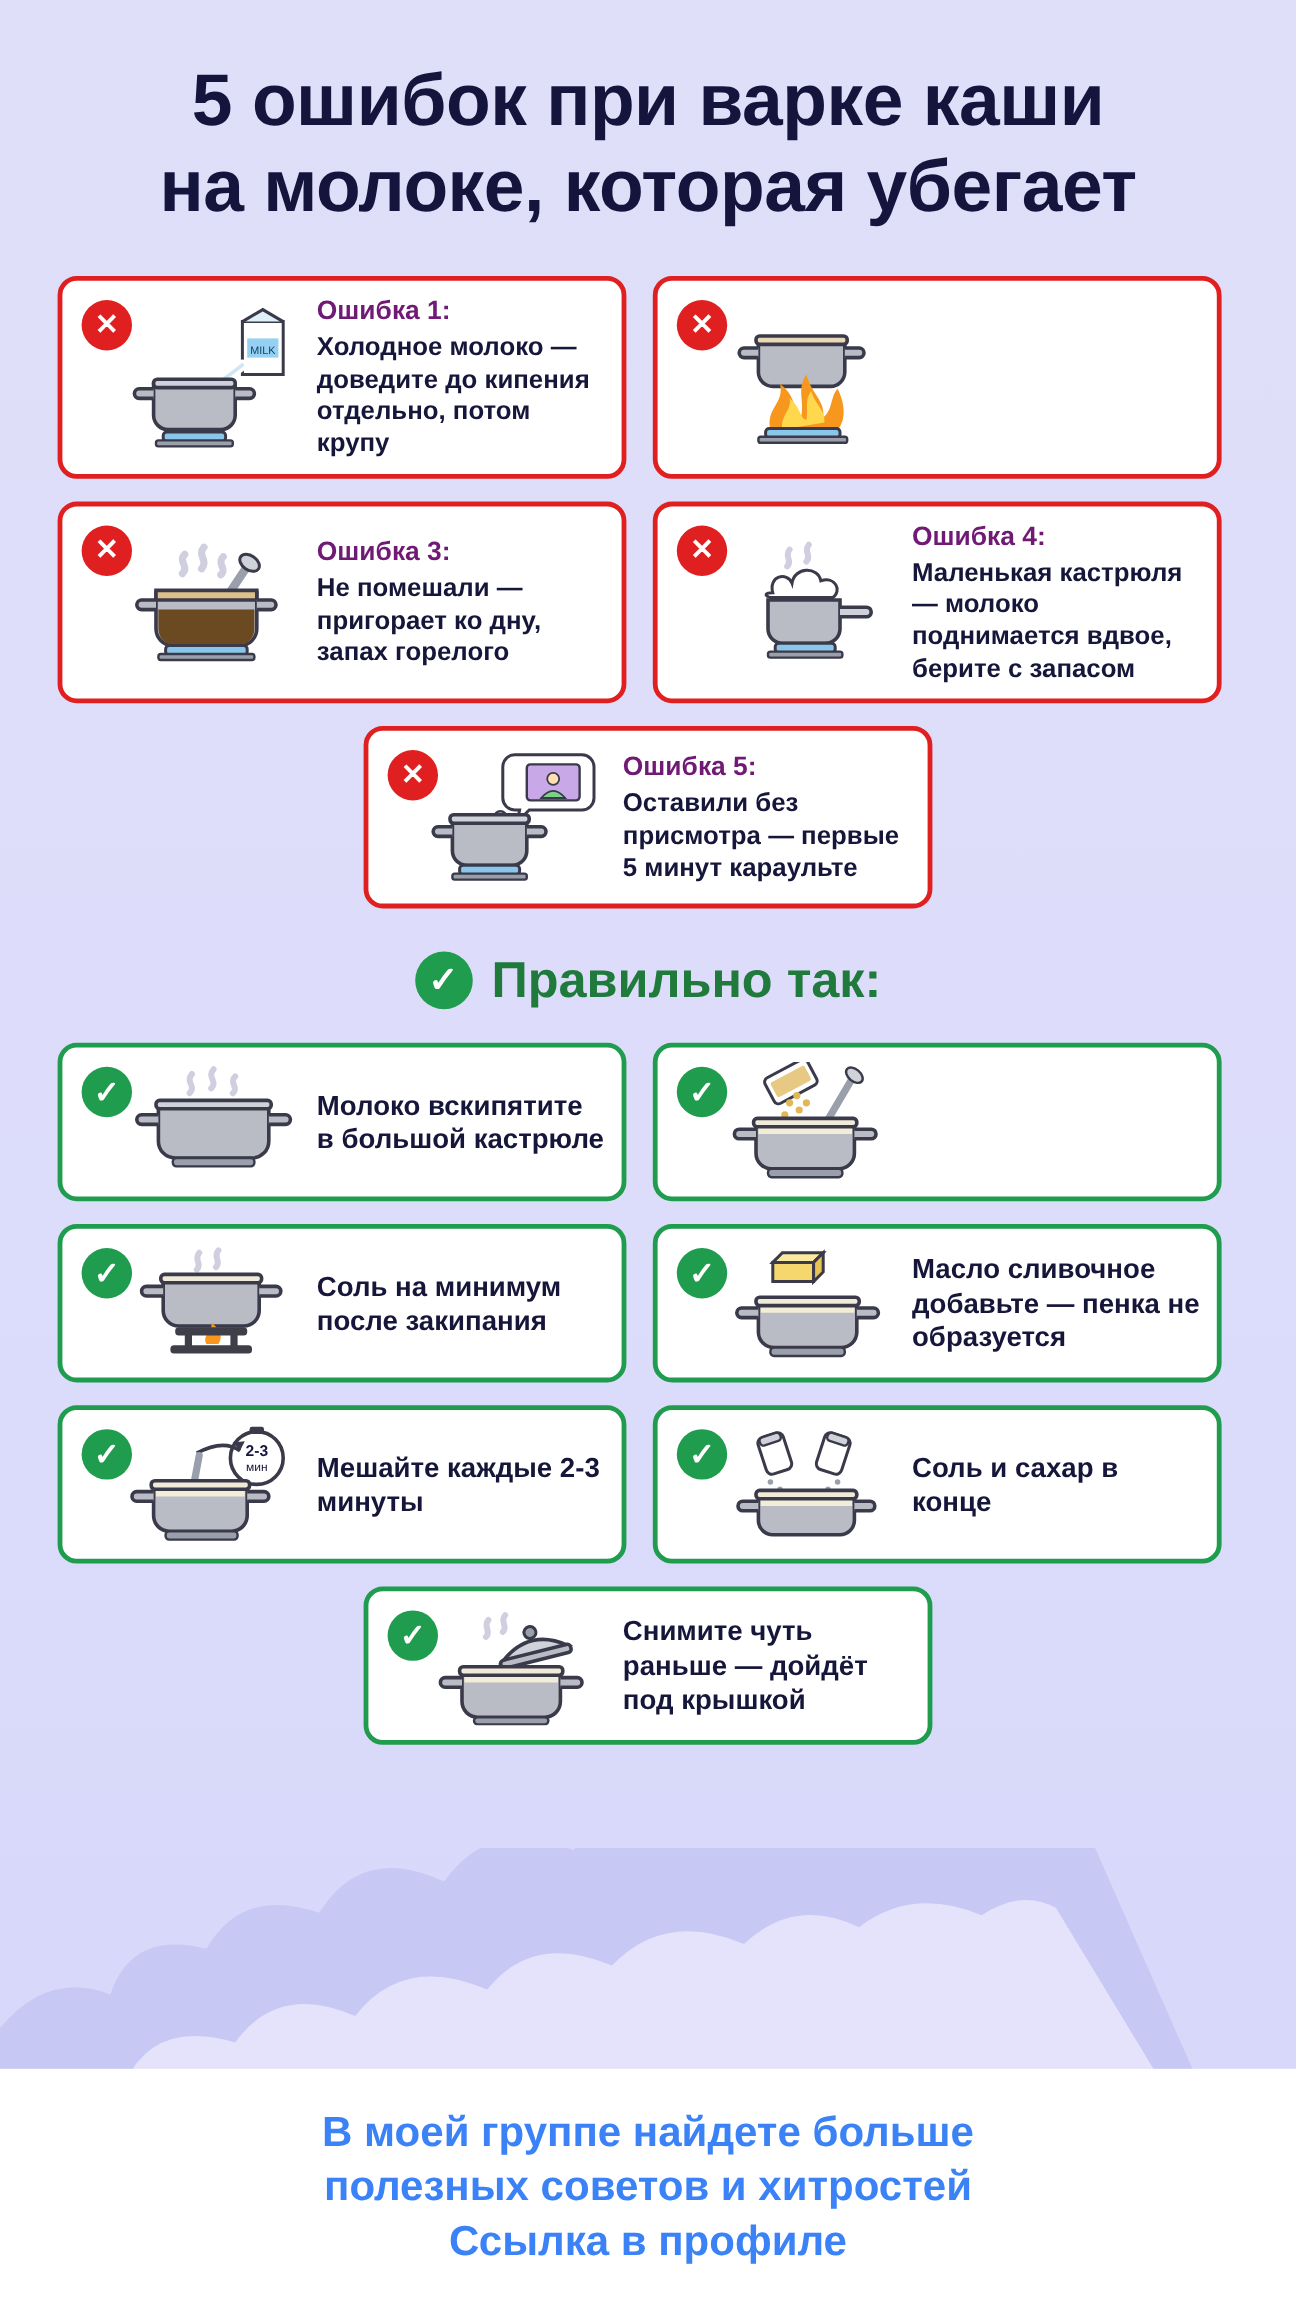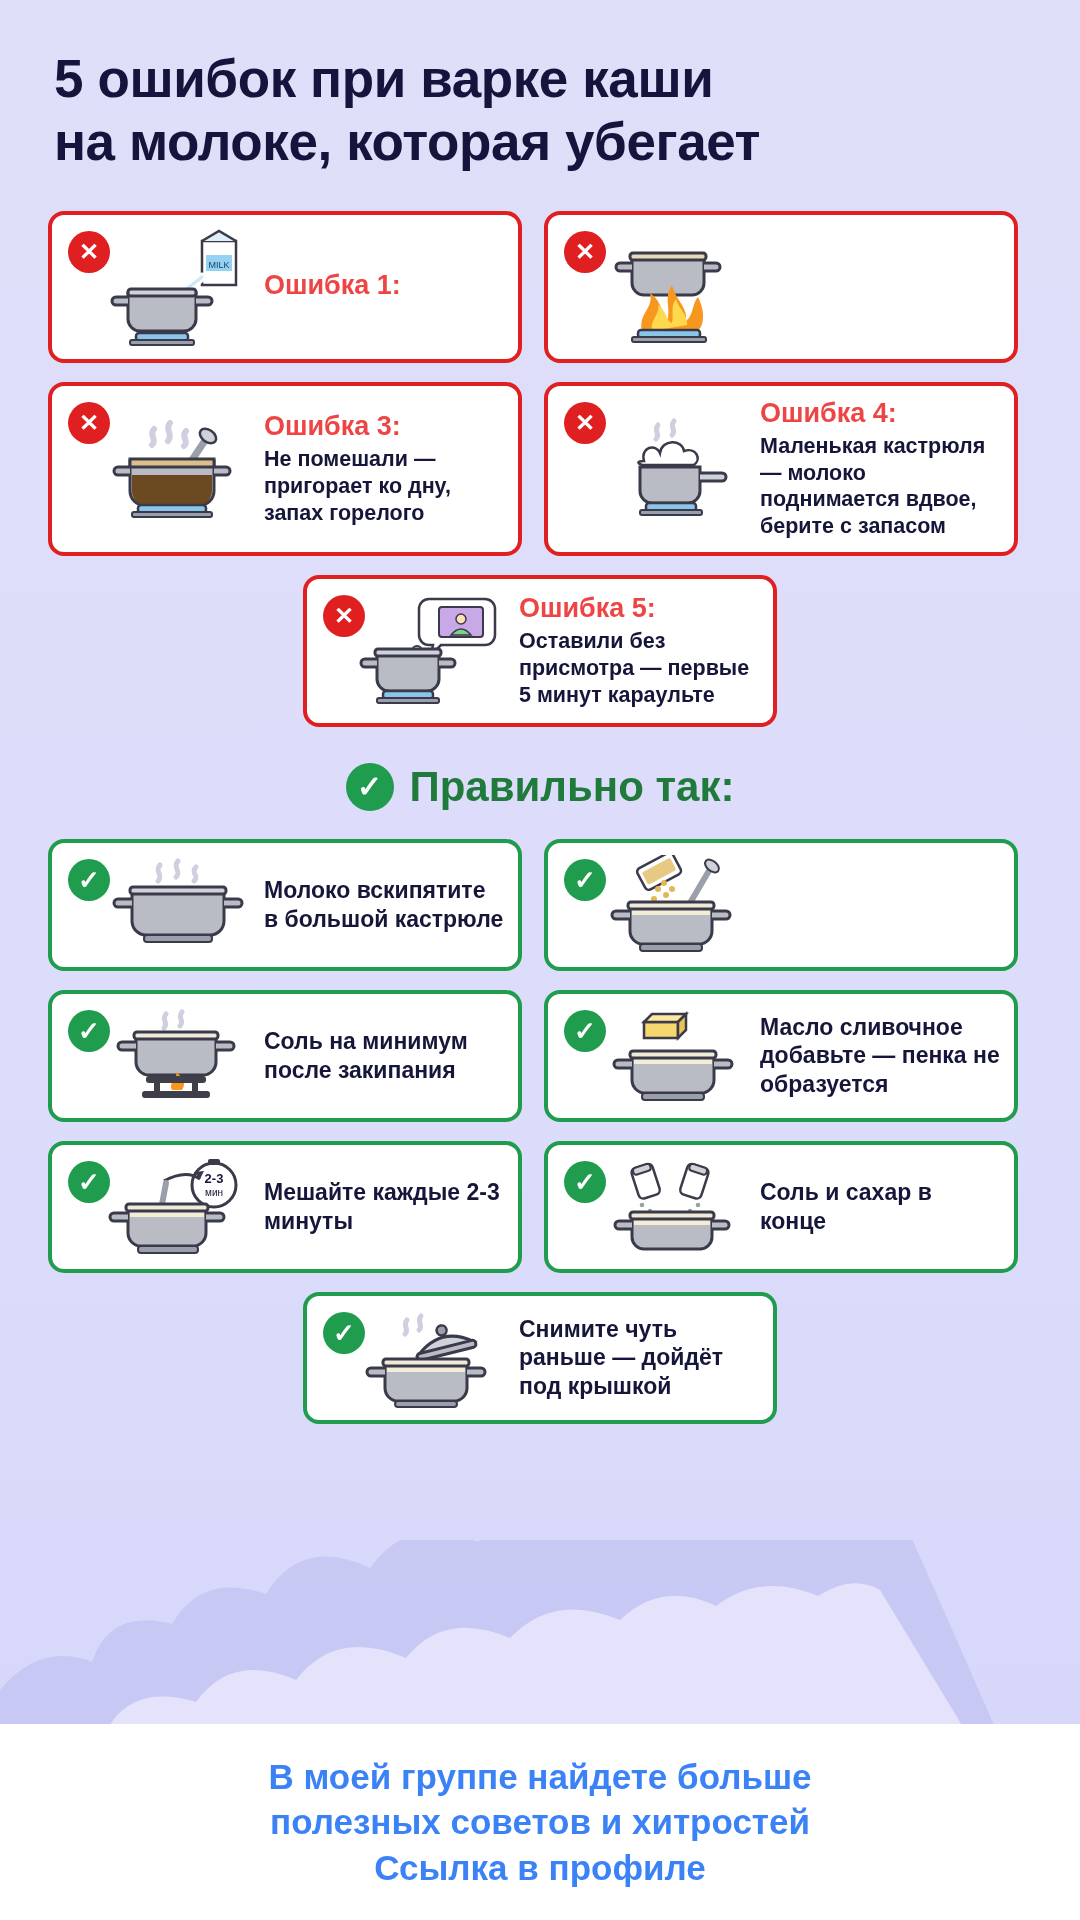--- a/index.html
+++ b/index.html
@@ -18,22 +18,22 @@
     position: relative;
     width: 1080px;
     height: 1920px;
     background: linear-gradient(#e0dff9 0%, #dcdcfb 55%, #d6d6fa 100%);
     overflow: hidden;
   }
 
   
   .title {
     padding: 48px 54px 10px 54px;
-    text-align: left;
-    font-size: 53px;
+    text-align: center;
+    font-size: 61px;
     line-height: 1.18;
     font-weight: bold;
     color: #14143c;
     letter-spacing: -0.4px;
   }
 
   
   .grid {
     margin: 28px 48px 0 48px;
     display: flex;
@@ -79,23 +79,23 @@
     height: 120px;
     margin-left: 38px;
     display: flex;
     align-items: flex-end;
     justify-content: flex-start;
   }
   .card.ok .art { height: 100px; }
 
   .txt { flex: 1; padding-left: 4px; }
   .hdr {
-    font-size: 27px;
+    font-size: 22px;
     font-weight: bold;
-    color: #ef4444;
+    color: #701a75;
     margin-bottom: 4px;
   }
   .body {
     font-size: 21.5px;
     line-height: 1.24;
     font-weight: bold;
     color: #16163a;
   }
   .card.ok .body { font-size: 23px; }
 
@@ -174,20 +174,21 @@
           <rect x="26" y="62" width="68" height="7" rx="3" fill="#cfd2d8" stroke="#3a3a4a" stroke-width="3"></rect>
           <path d="M94 70 h12 a4 4 0 0 1 0 8 h-12" fill="#b9bcc4" stroke="#3a3a4a" stroke-width="3"></path>
           <path d="M26 70 H14 a4 4 0 0 0 0 8 h12" fill="#b9bcc4" stroke="#3a3a4a" stroke-width="3"></path>
 
           <rect x="34" y="106" width="52" height="8" rx="3" fill="#8ac6ea" stroke="#3a3a4a" stroke-width="2.5"></rect>
           <rect x="28" y="113" width="64" height="5" rx="2" fill="#9aa0ab" stroke="#3a3a4a" stroke-width="2"></rect>
         </svg>
       </div>
       <div class="txt">
         <div class="hdr">Ошибка 1:</div>
+        <div class="body">Холодное молоко — доведите до кипения отдельно, потом крупу</div>
       </div>
     </div>
 
     <div class="card err">
       <div class="badge x">✕</div>
       <div class="art">
         <svg width="150" height="120" viewBox="0 0 150 120">
 
           <path d="M34 30 h72 v26 a12 12 0 0 1 -12 12 H46 a12 12 0 0 1 -12 -12z" fill="#b9bcc4" stroke="#3a3a4a" stroke-width="3"></path>
           <rect x="32" y="26" width="76" height="7" rx="3" fill="#e9d9b6" stroke="#3a3a4a" stroke-width="3"></rect>

